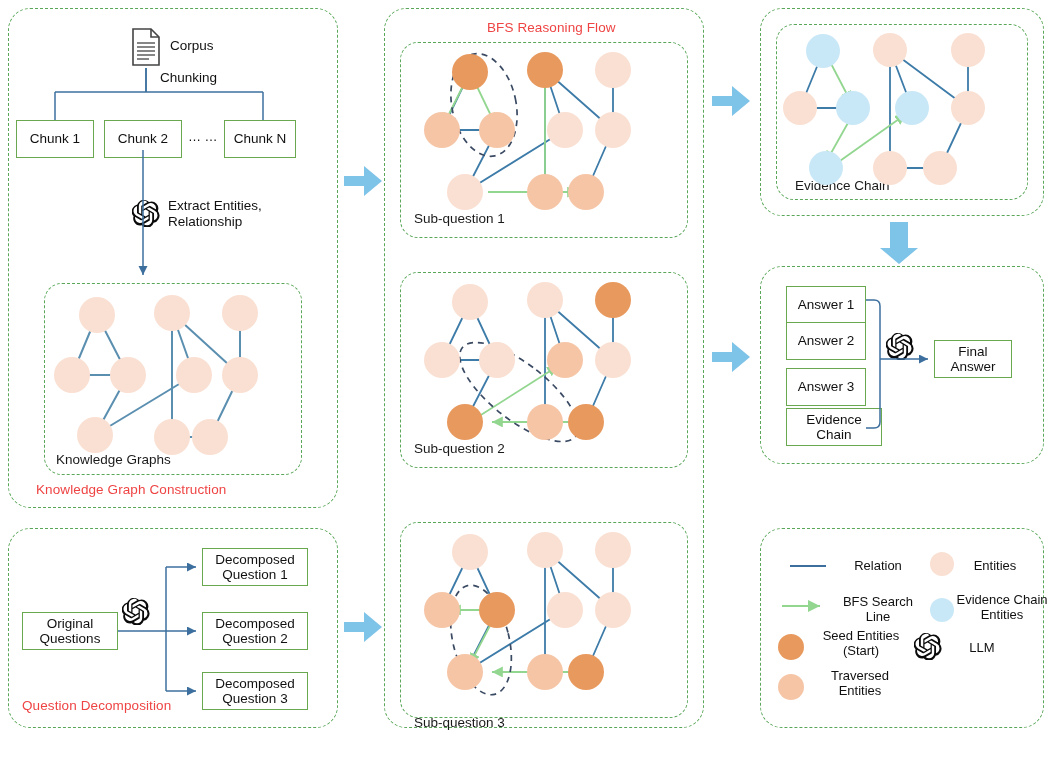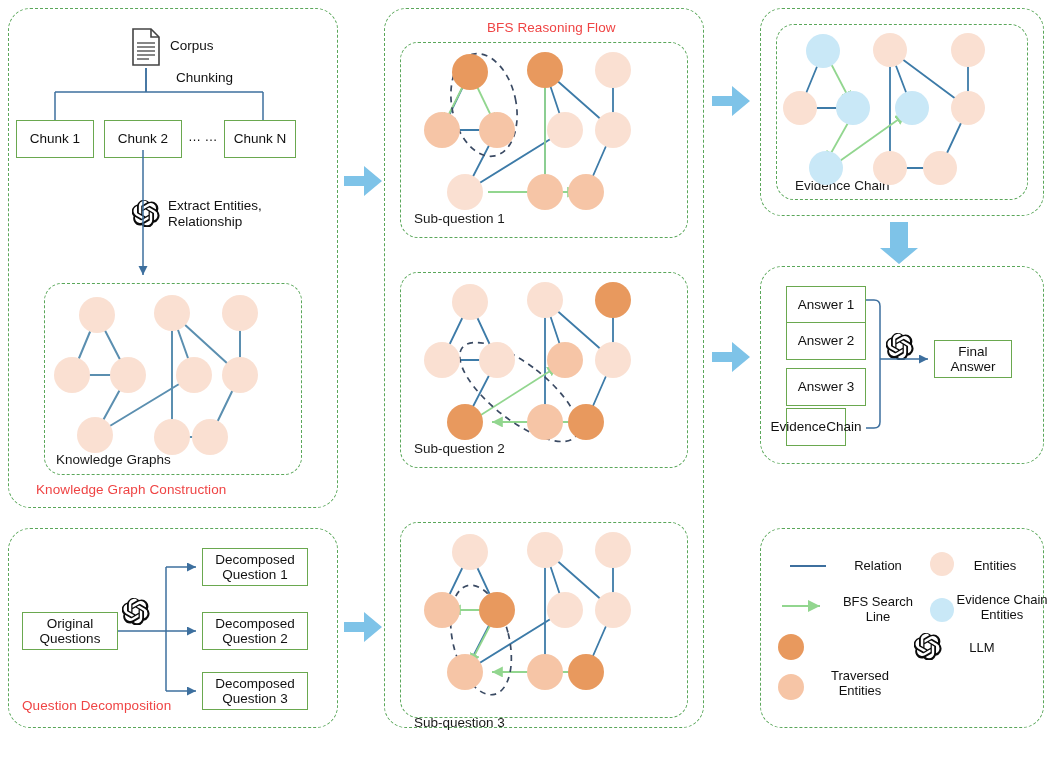--- a/index.html
+++ b/index.html
@@ -104,21 +104,21 @@
       <g stroke="#444" stroke-width="1.3">
         <line x1="6" y1="15" x2="24" y2="15"></line>
         <line x1="6" y1="19" x2="24" y2="19"></line>
         <line x1="6" y1="23" x2="24" y2="23"></line>
         <line x1="6" y1="27" x2="24" y2="27"></line>
         <line x1="6" y1="31" x2="18" y2="31"></line>
       </g>
     </svg>
   </div>
   <div class="txt" style="left:170px;top:38px;">Corpus</div>
-  <div class="txt" style="left:160px;top:70px;margin-left:16px;">Chunking</div>
+  <div class="txt" style="left:160px;top:70px;">Chunking</div>
 
   <div class="gbox" style="left:16px;top:120px;width:78px;height:30px;">Chunk 1</div>
   <div class="gbox" style="left:104px;top:120px;width:78px;height:30px;text-align:center;">Chunk 2</div>
   <div class="txt" style="left:188px;top:129px;font-size:13px;">… …</div>
   <div class="gbox" style="left:224px;top:120px;width:72px;height:30px;">Chunk N</div>
 
   <div class="oai" style="left:132px;top:199px;width:28px;height:28px;">
     <svg width="28" height="28" viewBox="0 0 32 32">
       <path fill="#0b0b0b" d="M29.71 13.09A7.95 7.95 0 0 0 28.03 5.4a8.05 8.05 0 0 0-8.66-1.93A8 8 0 0 0 6.1 6.37a7.95 7.95 0 0 0-5.3 3.86 8.05 8.05 0 0 0 .99 9.43 7.95 7.95 0 0 0 .68 6.54 8.05 8.05 0 0 0 8.66 3.86 7.95 7.95 0 0 0 5.99 2.67 8.05 8.05 0 0 0 7.67-5.57 7.95 7.95 0 0 0 5.3-3.86 8.05 8.05 0 0 0-.38-9.21zM17.12 29.94a5.97 5.97 0 0 1-3.83-1.39l.19-.11 6.36-3.67a1.03 1.03 0 0 0 .52-.9v-8.96l2.69 1.55a.1.1 0 0 1 .05.07v7.42a6 6 0 0 1-5.98 5.99zM4.25 24.44a5.96 5.96 0 0 1-.71-4.01l.19.11 6.36 3.67a1.03 1.03 0 0 0 1.04 0l7.77-4.48v3.1a.1.1 0 0 1-.04.08l-6.43 3.71a6 6 0 0 1-8.18-2.18zM2.57 10.62a5.97 5.97 0 0 1 3.12-2.62v7.55a1.03 1.03 0 0 0 .52.89l7.74 4.47-2.69 1.55a.1.1 0 0 1-.09 0L4.67 18.72a6 6 0 0 1-2.1-8.1zm22.09 5.14-7.77-4.5 2.69-1.55a.1.1 0 0 1 .09 0l6.43 3.71a5.99 5.99 0 0 1-.92 10.81v-7.55a1.03 1.03 0 0 0-.52-.92zm2.68-4.03-.19-.12-6.35-3.7a1.03 1.03 0 0 0-1.04 0l-7.77 4.48V9.29a.1.1 0 0 1 .04-.08l6.43-3.71a5.99 5.99 0 0 1 8.89 6.2zM10.56 17.23l-2.69-1.55a.1.1 0 0 1-.05-.08V8.19a5.99 5.99 0 0 1 9.82-4.6l-.19.11-6.36 3.67a1.03 1.03 0 0 0-.52.9zm1.46-3.15 3.46-2 3.47 2v4l-3.45 2-3.47-2z"></path>
     </svg>
@@ -147,21 +147,21 @@
     <span>Question 2</span>
   </div>
   <div class="gbox" style="left:202px;top:672px;width:106px;height:38px;flex-direction:column;">
     <span>Decomposed</span>
     <span>Question 3</span>
   </div>
 
   <div class="gbox" style="left:786px;top:286px;width:80px;height:28px;">Answer 1</div>
   <div class="gbox" style="left:786px;top:322px;width:80px;height:28px;">Answer 2</div>
   <div class="gbox" style="left:786px;top:368px;width:80px;height:28px;">Answer 3</div>
-  <div class="gbox" style="left:786px;top:408px;width:60px;height:38px;flex-direction:row;">
+  <div class="gbox" style="left:786px;top:408px;width:96px;height:38px;flex-direction:column;">
     <span>Evidence</span>
     <span>Chain</span>
   </div>
   <div class="oai" style="left:886px;top:332px;width:28px;height:28px;">
     <svg width="28" height="28" viewBox="0 0 32 32">
       <path fill="#0b0b0b" d="M29.71 13.09A7.95 7.95 0 0 0 28.03 5.4a8.05 8.05 0 0 0-8.66-1.93A8 8 0 0 0 6.1 6.37a7.95 7.95 0 0 0-5.3 3.86 8.05 8.05 0 0 0 .99 9.43 7.95 7.95 0 0 0 .68 6.54 8.05 8.05 0 0 0 8.66 3.86 7.95 7.95 0 0 0 5.99 2.67 8.05 8.05 0 0 0 7.67-5.57 7.95 7.95 0 0 0 5.3-3.86 8.05 8.05 0 0 0-.38-9.21zM17.12 29.94a5.97 5.97 0 0 1-3.83-1.39l.19-.11 6.36-3.67a1.03 1.03 0 0 0 .52-.9v-8.96l2.69 1.55a.1.1 0 0 1 .05.07v7.42a6 6 0 0 1-5.98 5.99zM4.25 24.44a5.96 5.96 0 0 1-.71-4.01l.19.11 6.36 3.67a1.03 1.03 0 0 0 1.04 0l7.77-4.48v3.1a.1.1 0 0 1-.04.08l-6.43 3.71a6 6 0 0 1-8.18-2.18zM2.57 10.62a5.97 5.97 0 0 1 3.12-2.62v7.55a1.03 1.03 0 0 0 .52.89l7.74 4.47-2.69 1.55a.1.1 0 0 1-.09 0L4.67 18.72a6 6 0 0 1-2.1-8.1zm22.09 5.14-7.77-4.5 2.69-1.55a.1.1 0 0 1 .09 0l6.43 3.71a5.99 5.99 0 0 1-.92 10.81v-7.55a1.03 1.03 0 0 0-.52-.92zm2.68-4.03-.19-.12-6.35-3.7a1.03 1.03 0 0 0-1.04 0l-7.77 4.48V9.29a.1.1 0 0 1 .04-.08l6.43-3.71a5.99 5.99 0 0 1 8.89 6.2zM10.56 17.23l-2.69-1.55a.1.1 0 0 1-.05-.08V8.19a5.99 5.99 0 0 1 9.82-4.6l-.19.11-6.36 3.67a1.03 1.03 0 0 0-.52.9zm1.46-3.15 3.46-2 3.47 2v4l-3.45 2-3.47-2z"></path>
     </svg>
   </div>
   <div class="gbox" style="left:934px;top:340px;width:78px;height:38px;flex-direction:column;">
     <span>Final</span>
@@ -176,20 +176,24 @@
     <span>BFS Search</span><br>
     <span>Line</span>
   </div>
   <div class="lg-dot" style="left:930px;top:598px;width:24px;height:24px;background:#c9e8f7;"></div>
   <div class="lg-text" style="left:954px;top:592px;width:96px;">
     <span>Evidence Chain</span><br>
     <span>Entities</span>
   </div>
 
   <div class="lg-dot" style="left:778px;top:634px;width:26px;height:26px;background:#e8995e;"></div>
+  <div class="lg-text" style="left:808px;top:628px;width:106px;">
+    <span>Seed Entities</span><br>
+    <span>(Start)</span>
+  </div>
   <div class="oai" style="left:914px;top:632px;width:28px;height:28px;">
     <svg width="28" height="28" viewBox="0 0 32 32">
       <path fill="#0b0b0b" d="M29.71 13.09A7.95 7.95 0 0 0 28.03 5.4a8.05 8.05 0 0 0-8.66-1.93A8 8 0 0 0 6.1 6.37a7.95 7.95 0 0 0-5.3 3.86 8.05 8.05 0 0 0 .99 9.43 7.95 7.95 0 0 0 .68 6.54 8.05 8.05 0 0 0 8.66 3.86 7.95 7.95 0 0 0 5.99 2.67 8.05 8.05 0 0 0 7.67-5.57 7.95 7.95 0 0 0 5.3-3.86 8.05 8.05 0 0 0-.38-9.21zM17.12 29.94a5.97 5.97 0 0 1-3.83-1.39l.19-.11 6.36-3.67a1.03 1.03 0 0 0 .52-.9v-8.96l2.69 1.55a.1.1 0 0 1 .05.07v7.42a6 6 0 0 1-5.98 5.99zM4.25 24.44a5.96 5.96 0 0 1-.71-4.01l.19.11 6.36 3.67a1.03 1.03 0 0 0 1.04 0l7.77-4.48v3.1a.1.1 0 0 1-.04.08l-6.43 3.71a6 6 0 0 1-8.18-2.18zM2.57 10.62a5.97 5.97 0 0 1 3.12-2.62v7.55a1.03 1.03 0 0 0 .52.89l7.74 4.47-2.69 1.55a.1.1 0 0 1-.09 0L4.67 18.72a6 6 0 0 1-2.1-8.1zm22.09 5.14-7.77-4.5 2.69-1.55a.1.1 0 0 1 .09 0l6.43 3.71a5.99 5.99 0 0 1-.92 10.81v-7.55a1.03 1.03 0 0 0-.52-.92zm2.68-4.03-.19-.12-6.35-3.7a1.03 1.03 0 0 0-1.04 0l-7.77 4.48V9.29a.1.1 0 0 1 .04-.08l6.43-3.71a5.99 5.99 0 0 1 8.89 6.2zM10.56 17.23l-2.69-1.55a.1.1 0 0 1-.05-.08V8.19a5.99 5.99 0 0 1 9.82-4.6l-.19.11-6.36 3.67a1.03 1.03 0 0 0-.52.9zm1.46-3.15 3.46-2 3.47 2v4l-3.45 2-3.47-2z"></path>
     </svg>
   </div>
   <div class="lg-text" style="left:952px;top:640px;width:60px;">LLM</div>
 
   <div class="lg-dot" style="left:778px;top:674px;width:26px;height:26px;background:#f6c5a6;"></div>
   <div class="lg-text" style="left:810px;top:668px;width:100px;">
     <span>Traversed</span><br>

